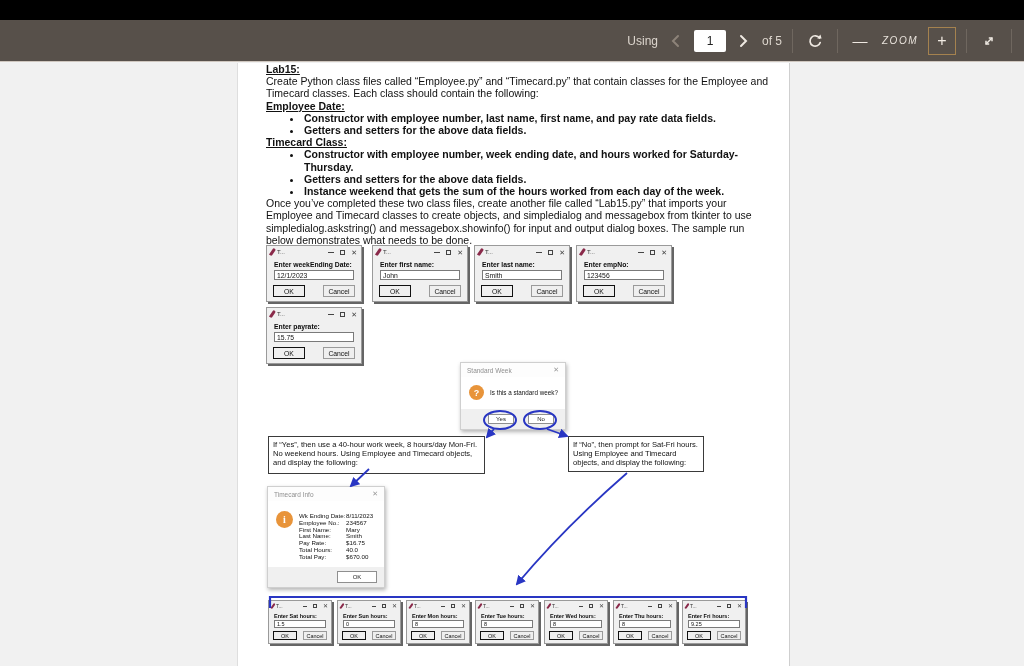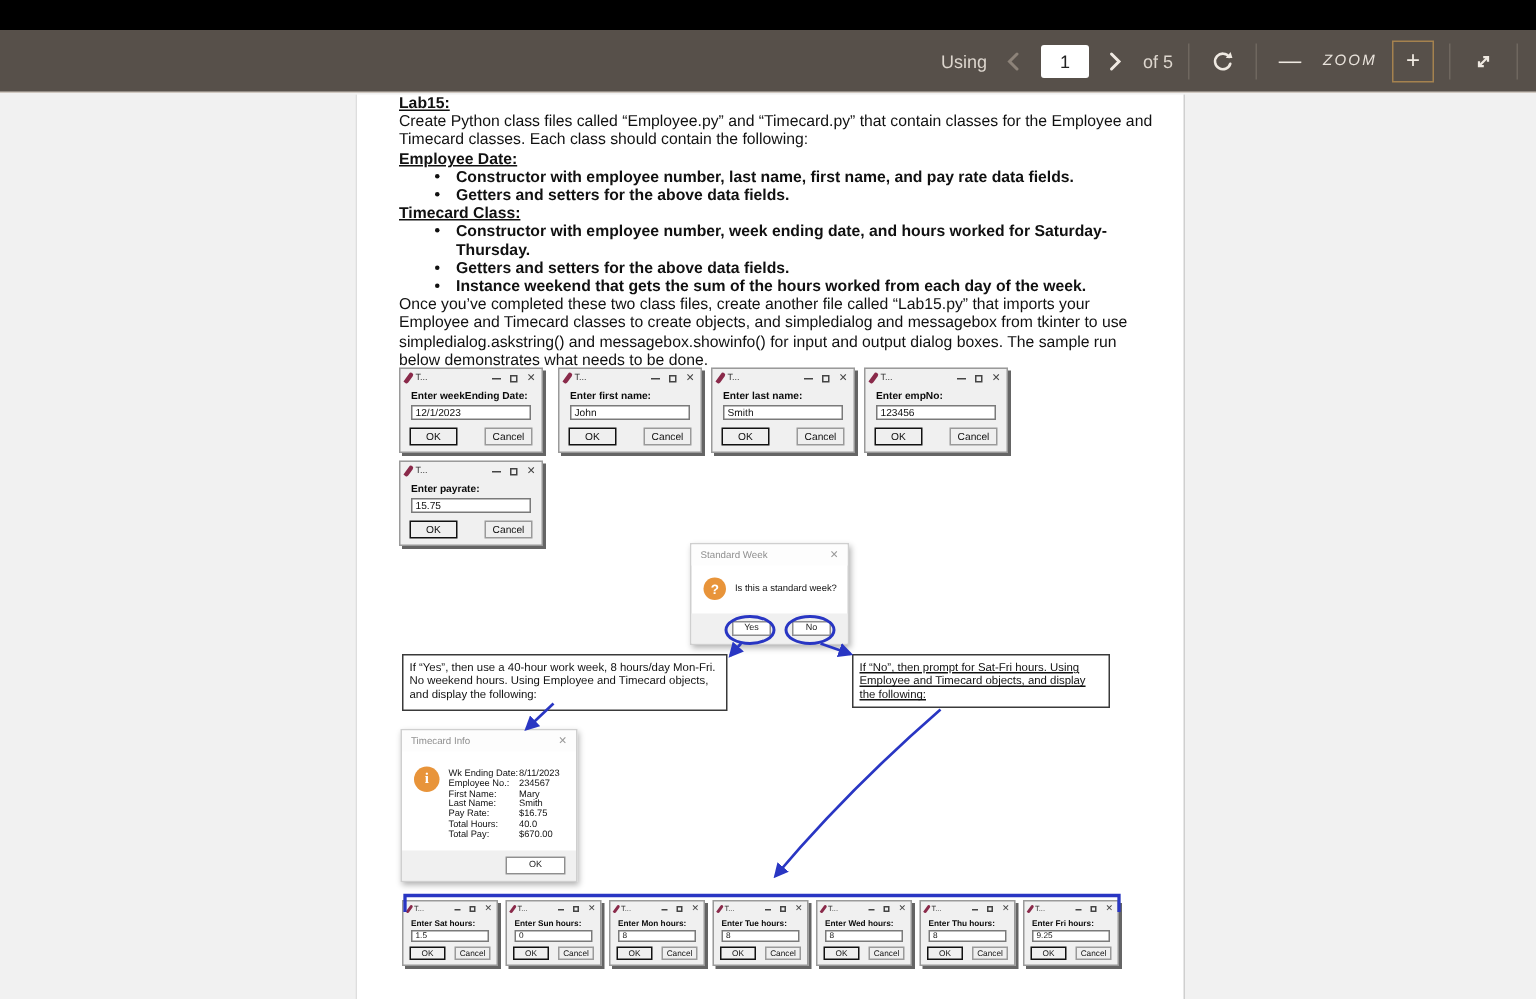--- a/index.html
+++ b/index.html
@@ -87,21 +87,21 @@
   
   .info-dialog { left:267px; top:486px; width:118px; height:102px; }
   .info-body { display:flex; gap:6px; padding:10px 4px 0 8px; }
   .info-rows { display:grid; grid-template-columns:47px auto; font-size:6.2px;
                line-height:6.8px; color:#111; margin-top:2px; }
 
   
   .ann-box { position:absolute; border:1px solid #3a3a3a; background:#fff; color:#111;
              font-size:7.6px; line-height:9.2px; padding:3px 4px; overflow:hidden; }
   .yes-box { left:268px; top:436px; width:217px; height:38px; }
-  .no-box  { left:568px; top:436px; width:172px; height:36px;text-decoration:underline; }
+  .no-box  { left:568px; top:436px; width:136px; height:36px; }
 
   
   .overlay { position:absolute; left:0; top:0; width:1024px; height:666px; pointer-events:none; z-index:50; }
 </style>
 </head>
 <body>
 
 <div class="black-bar"></div>
 
 <div class="toolbar">

